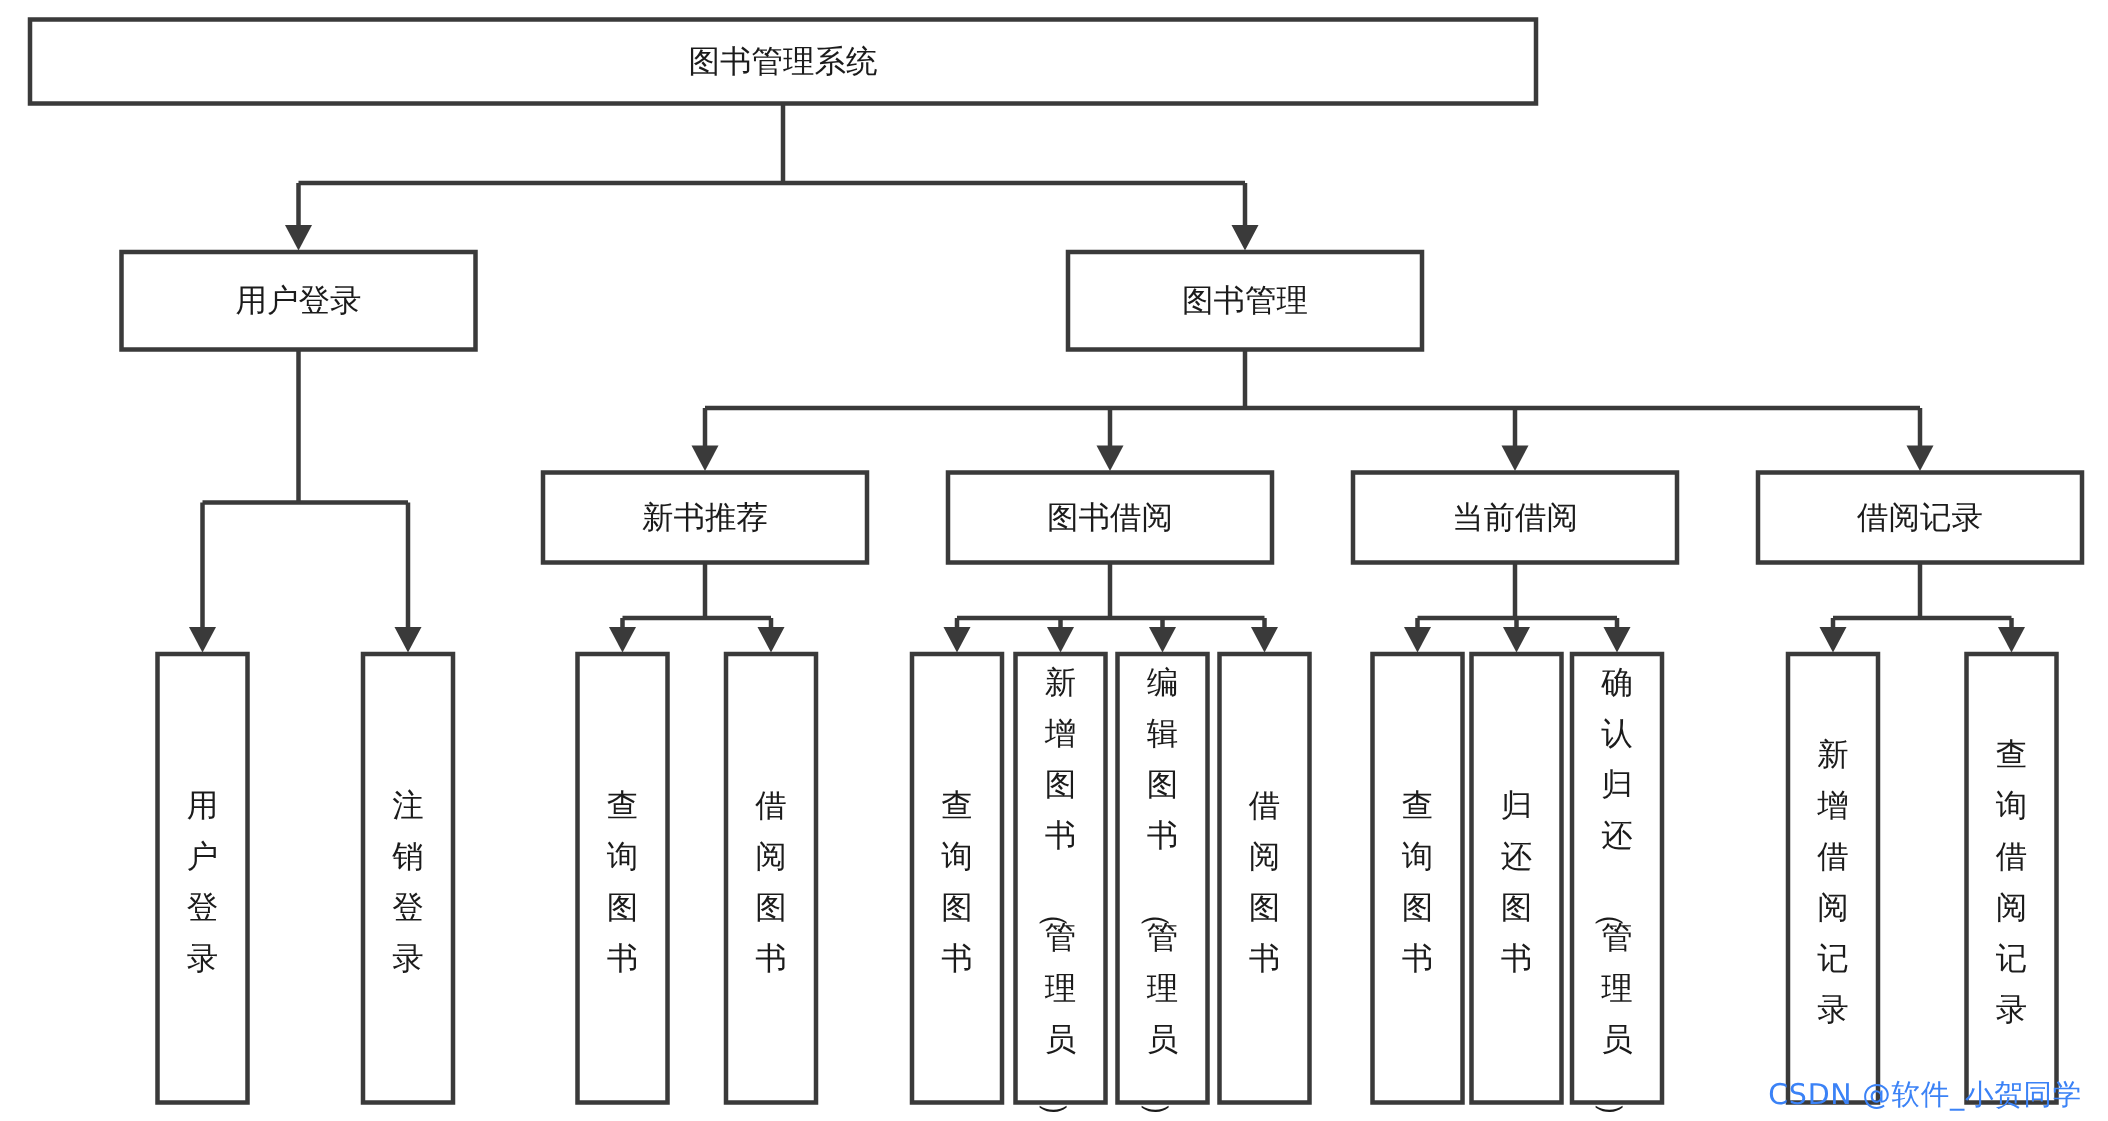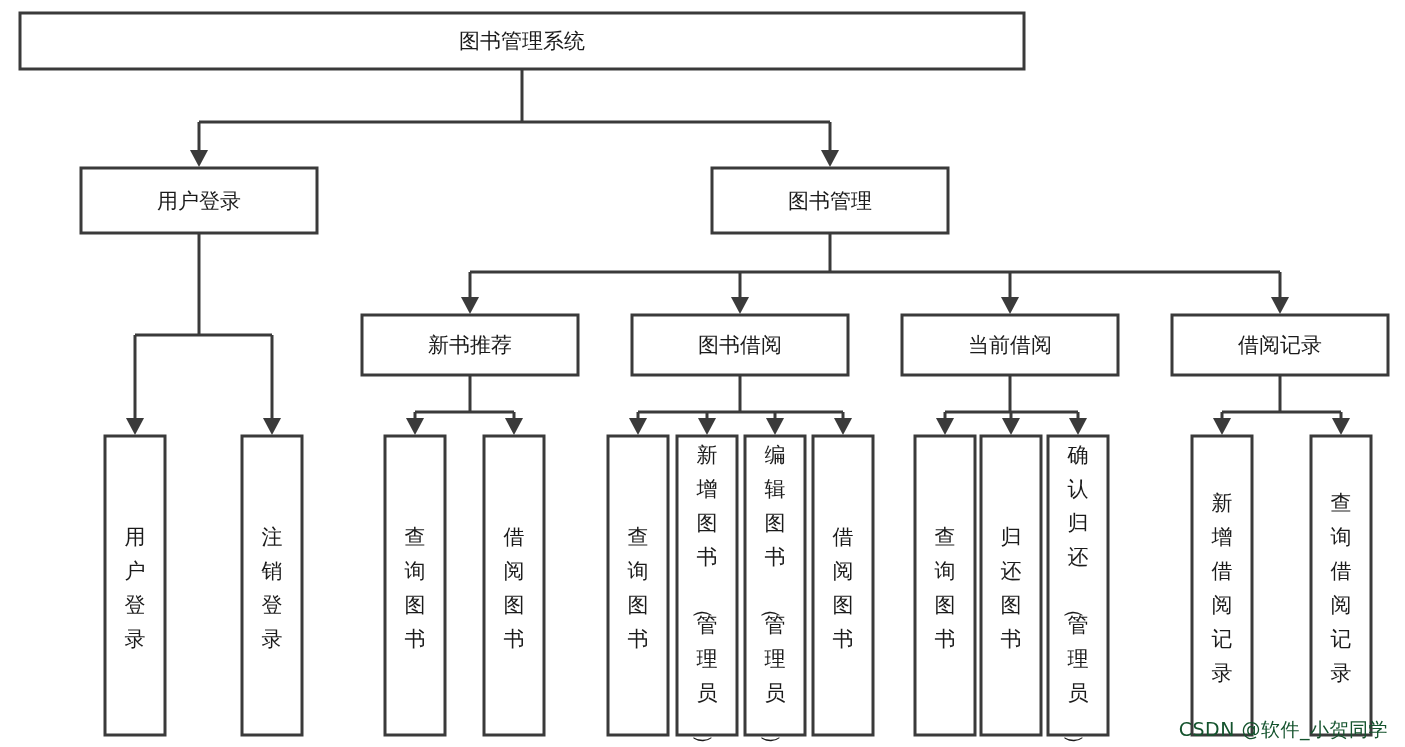--- a/index.html
+++ b/index.html
@@ -52,21 +52,21 @@
   .arrow-head {
     fill: #3a3a3a;
     stroke: none;
   }
   .watermark {
     position: absolute;
     right: 8px;
     bottom: 4px;
     font-family: "DejaVu Sans", "Liberation Sans", sans-serif;
     font-size: 19px;
-    color: #14532d;
+    color: #3b82f6;
     white-space: nowrap;
     letter-spacing: 0.5px;
     pointer-events: none;
     margin-top: 48px;
   }
 </style>
 </head>
 <body>
 
 <div id="diagram-root">

